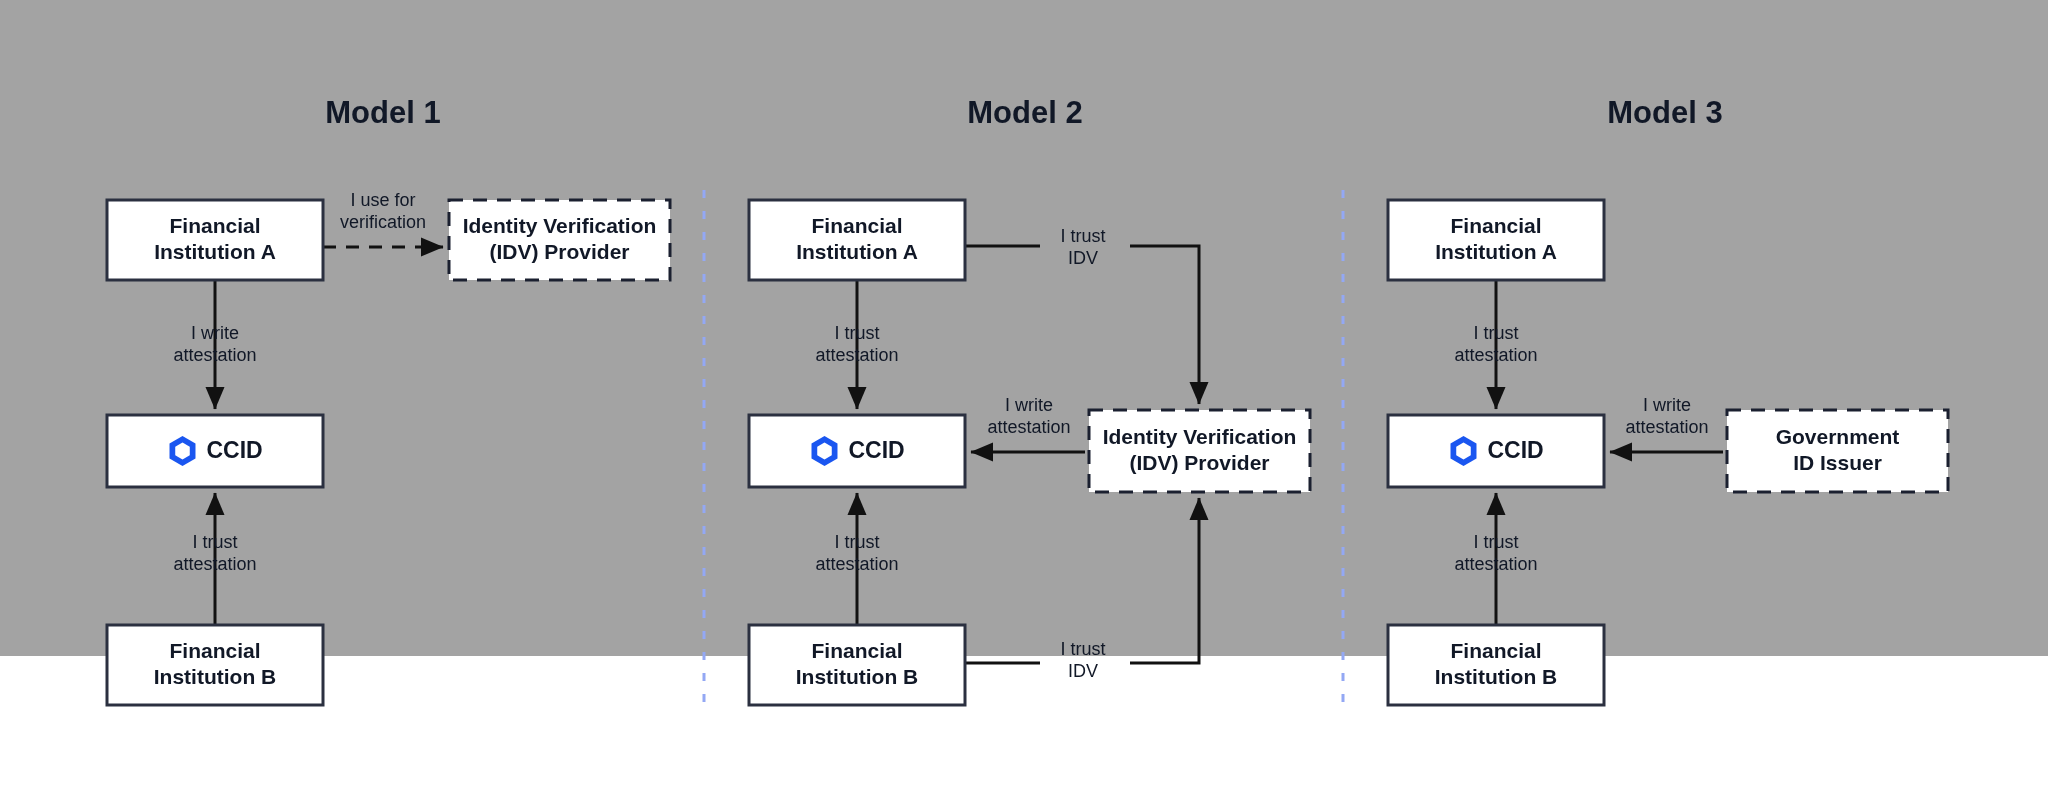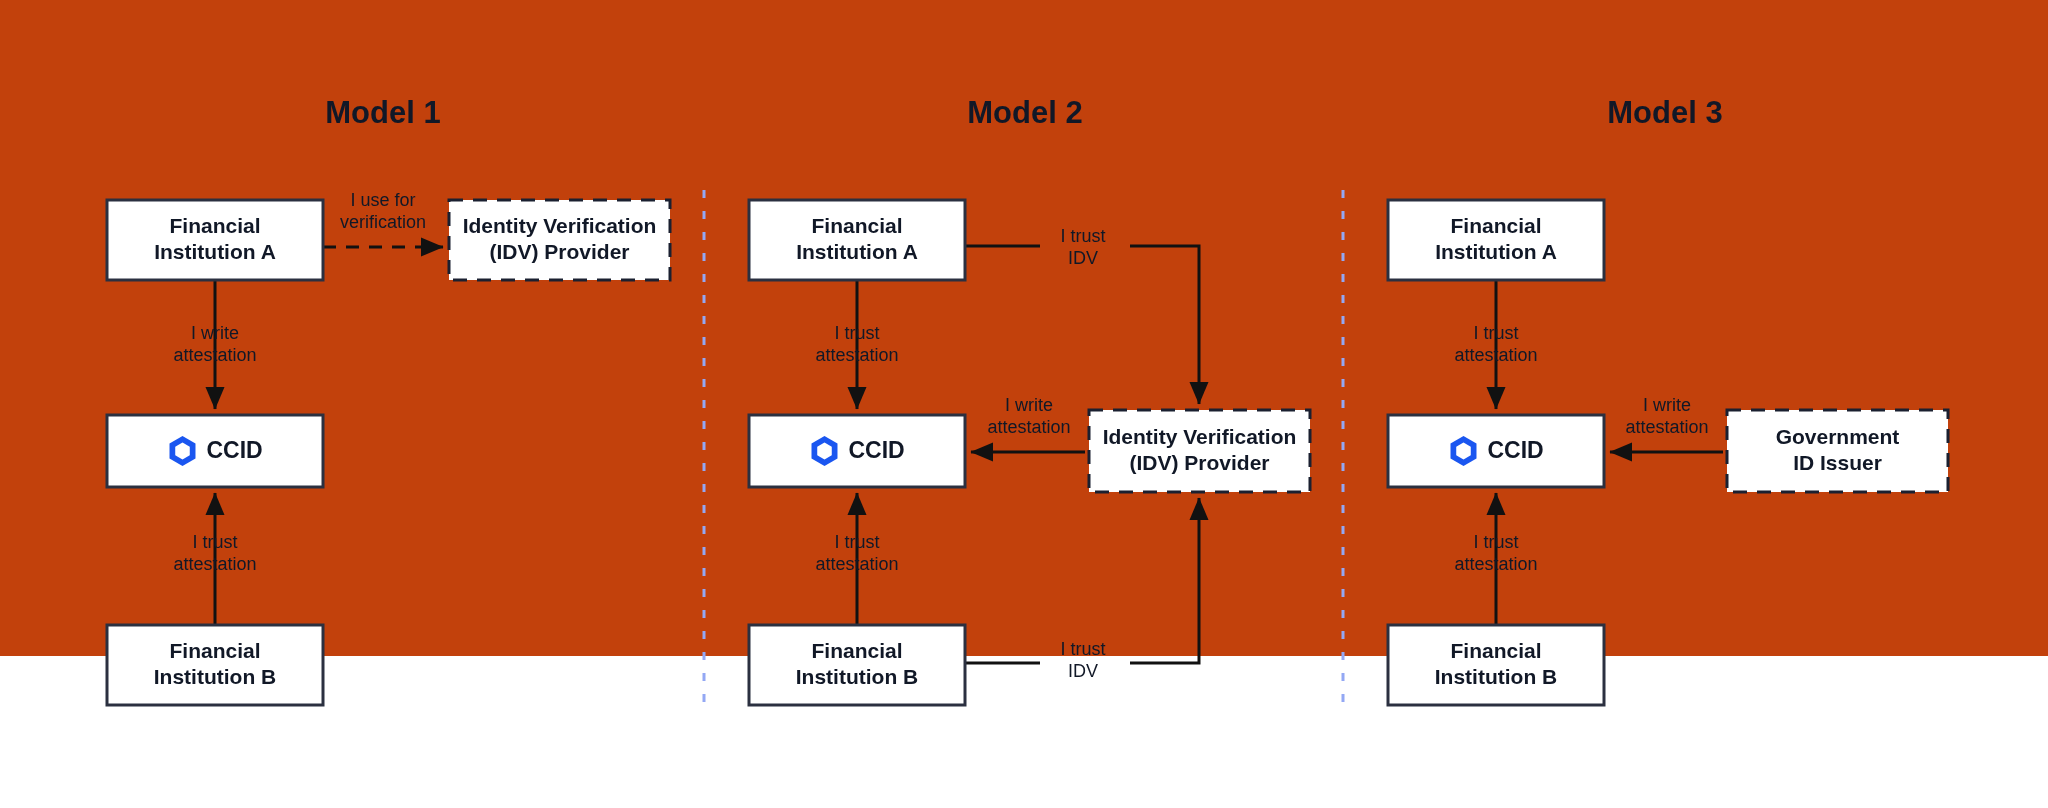--- a/index.html
+++ b/index.html
@@ -10,21 +10,21 @@
   body {
     width: 2048px;
     height: 808px;
     font-family: "Liberation Sans", sans-serif;
     overflow: hidden;
   }
   #diagram-root {
     position: relative;
     width: 2048px;
     height: 656px;
-    background: #c2410c;
+    background: #a3a3a3;
     text-align: right;
   }
   svg.canvas {
     position: absolute;
     top: 0;
     left: 0;
     width: 2048px;
     height: 808px;
   }
   .model-title {

